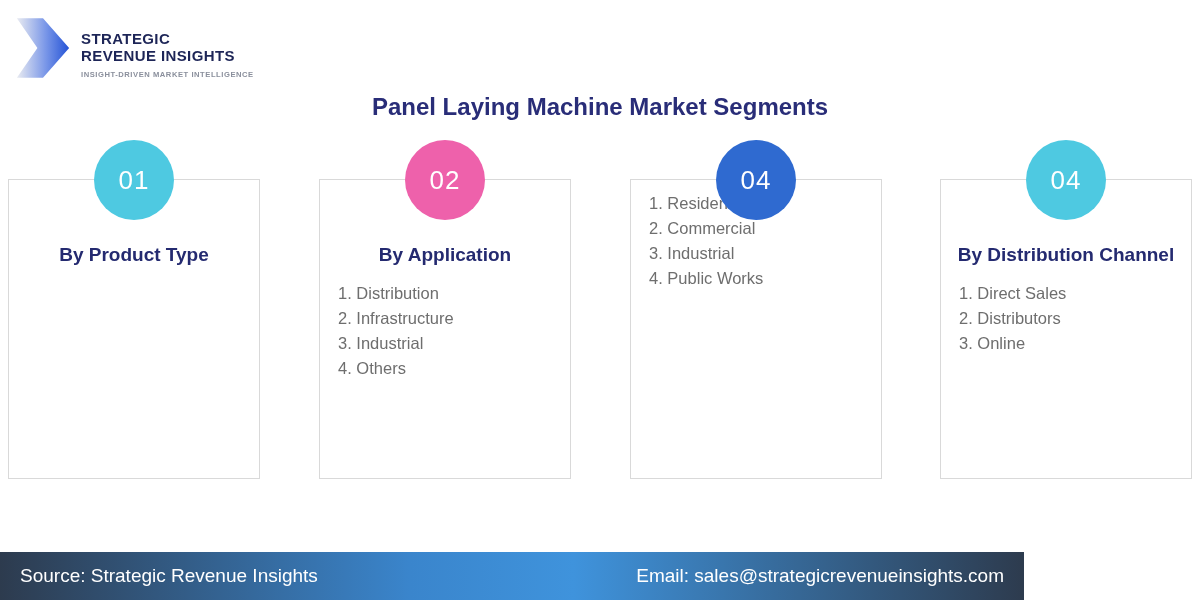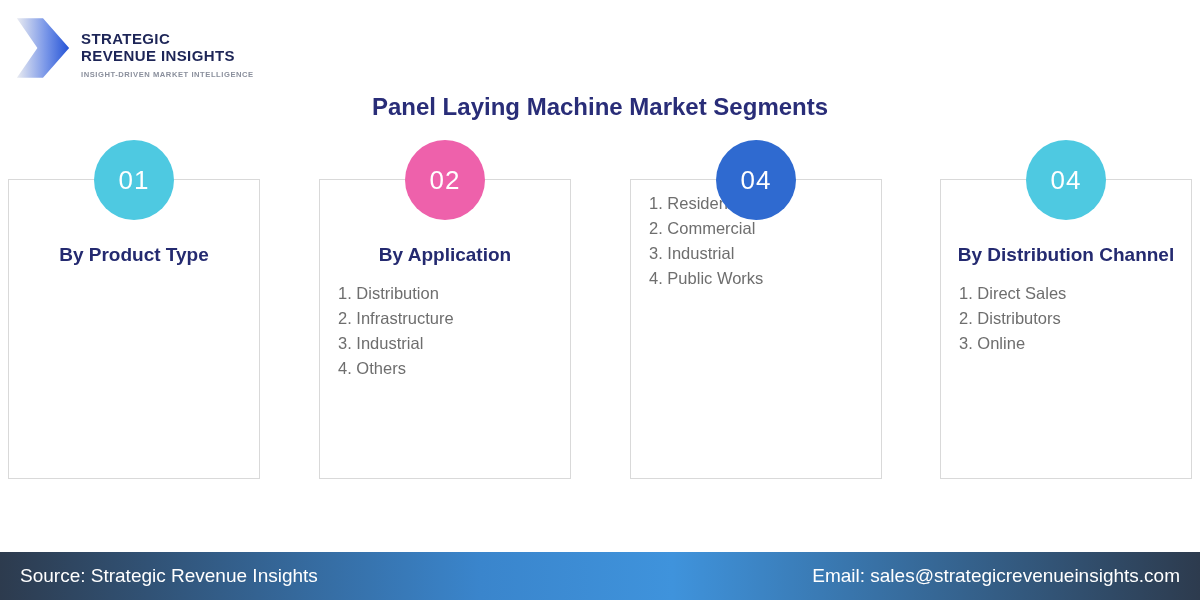--- a/index.html
+++ b/index.html
@@ -46,21 +46,21 @@
   }
   .card-list {
     margin-top: 11px; padding-left: 18px;
     list-style-position: inside; color: #6e6e6e;
     font-size: 16.5px; line-height: 25px;
   }
   .card-list li { padding-left: 0; }
 
   
   .footer {
-    position: absolute; left: 0; bottom: 0; width: 1200px; height: 48px;
+    position: absolute; left: 0; bottom: 0; width: 1024px; height: 48px;
     display: flex; align-items: center; justify-content: space-between;
     padding: 0 20px; color: #ffffff; font-size: 19px;
   }
 </style>
 </head>
 <body>
 
 <div class="page">
 
   <div class="logo">

